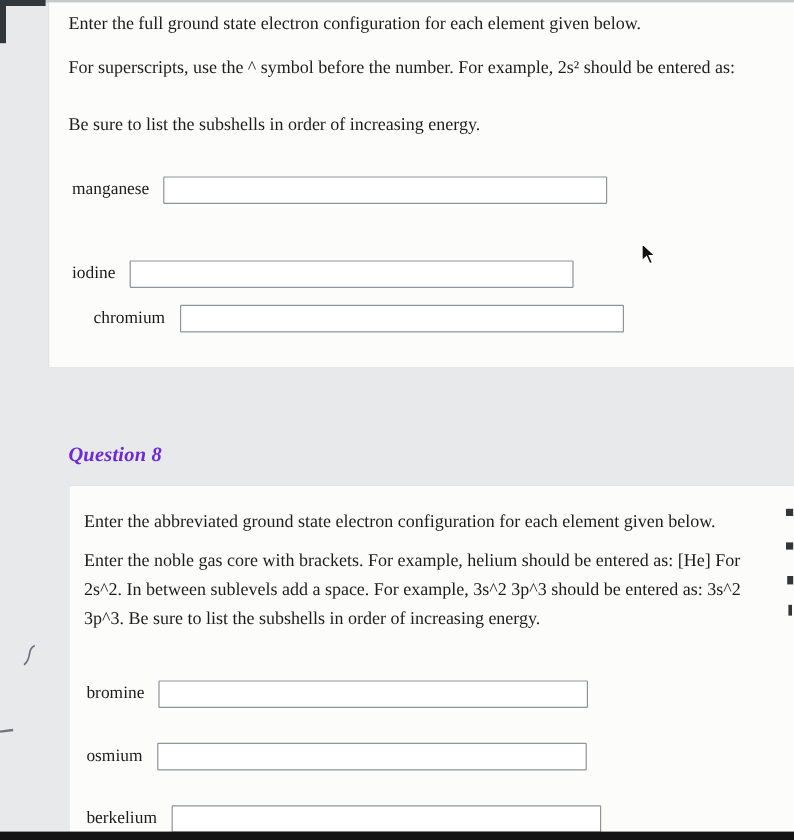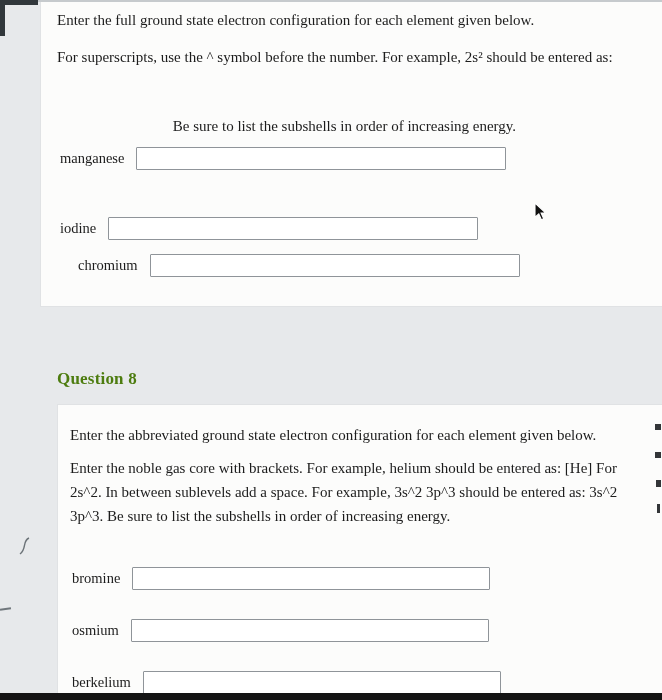--- a/index.html
+++ b/index.html
@@ -57,38 +57,38 @@
 <div class="screen">
 
   <div class="card card1"></div>
 
   <div class="txt" style="left:57px; top:8px; width:575px;">Enter the full ground state electron configuration for each element given below.</div>
 
   <div class="txt" style="left:57px; top:45px; width:585px;">
     <div>For superscripts, use the ^ symbol before the number. For example, 2s² should be entered as:</div>
   </div>
 
-  <div class="txt" style="left:57px; top:114px; width:575px;text-align:center;">Be sure to list the subshells in order of increasing energy.</div>
+  <div class="txt" style="left:57px; top:92px; width:575px;">Be sure to list the subshells in order of increasing energy.</div>
 
   <div class="field-row" style="left:60px; top:147px;">
     <label class="field-label">manganese</label>
     <input class="field-input w370" type="text" value="" style="">
   </div>
 
   <div class="field-row" style="left:60px; top:217px;">
     <label class="field-label">iodine</label>
     <input class="field-input w370" type="text" value="" style="">
   </div>
 
   <div class="field-row" style="left:62px; top:254px;margin-left:16px;">
     <label class="field-label">chromium</label>
     <input class="field-input w370" type="text" value="" style="">
   </div>
 
-  <div class="q-heading" style="color: #4d7c0f;">Question 8</div>
+  <div class="q-heading" style="color: #6d28d9; font-style: italic;">Question 8</div>
 
   <div class="card card2"></div>
 
   <div class="txt" style="left:70px; top:423px; width:580px;">Enter the abbreviated ground state electron configuration for each element given below.</div>
 
   <div class="txt" style="left:70px; top:456px; width:580px;">
     <div>Enter the noble gas core with brackets. For example, helium should be entered as: [He] For</div>
     <div>2s^2. In between sublevels add a space. For example, 3s^2 3p^3 should be entered as: 3s^2</div>
     <div>3p^3. Be sure to list the subshells in order of increasing energy.</div>
   </div>

